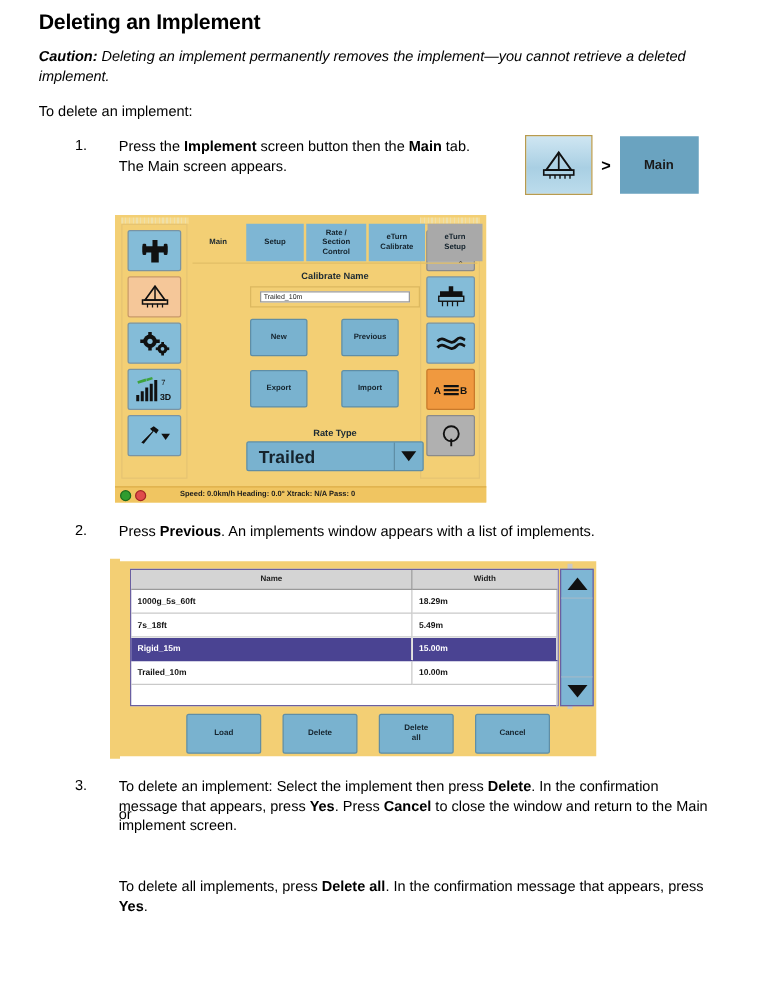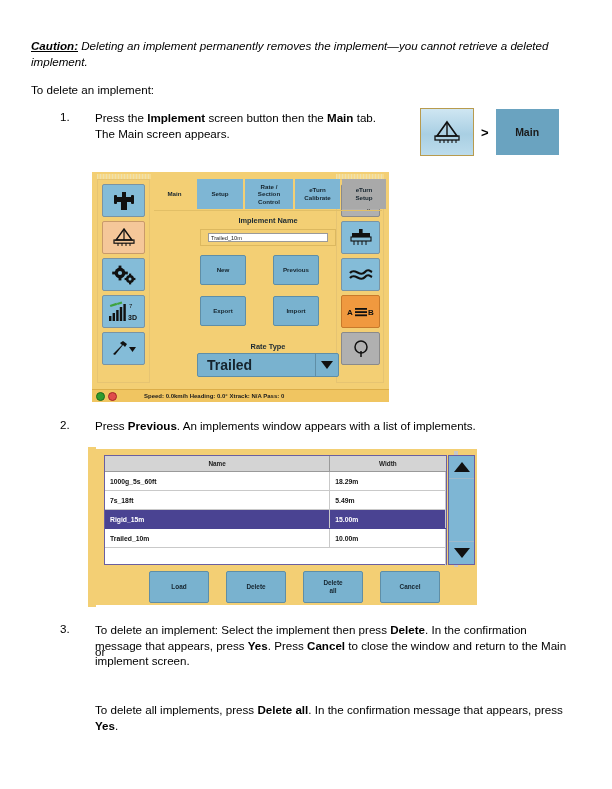--- a/index.html
+++ b/index.html
@@ -12,21 +12,21 @@
 
   
   h1.doc-title{
     position:absolute;left:31px;top:8px;margin:0;
     font-size:17px;font-weight:bold;letter-spacing:-0.2px;
   }
   .caution{
     position:absolute;left:31px;top:38px;width:545px;
     font-size:11.6px;font-style:italic;line-height:15.5px;
   }
-  .caution b{font-weight:bold;font-style:italic;text-decoration:underline;}
+  .caution b{font-weight:bold;font-style:italic;}
   .intro{
     position:absolute;left:31px;top:83px;font-size:11.6px;
   }
 
   .step-num{position:absolute;font-size:11.6px;}
   .step-body{position:absolute;font-size:11.6px;line-height:15.5px;}
   .step-body b{font-weight:bold;}
 
   
   .ref-btns{position:absolute;left:420px;top:108px;display:flex;align-items:center;}
@@ -186,20 +186,21 @@
     display:flex;align-items:center;justify-content:center;text-align:center;
     font-size:6.4px;font-weight:bold;color:#15242e;line-height:8px;
     box-sizing:border-box;
   }
 </style>
 </head>
 <body>
 
 <div class="page">
 
+  <h1 class="doc-title">Deleting an Implement</h1>
 
   <div class="caution">
     <b>Caution:</b><span> Deleting an implement permanently removes the implement—you cannot retrieve a deleted implement.</span>
   </div>
 
   <div class="intro">To delete an implement:</div>
 
   <div class="step-num" style="left:60px;top:110px;">1.</div>
   <div class="step-body" style="left:95px;top:110px;width:300px;">Press the <b>Implement</b> screen button then the <b>Main</b> tab. The Main screen appears.</div>
 
@@ -348,21 +349,21 @@
       <div class="tab blue" style="width:48px;white-space:pre-line;">Rate /
 Section
 Control</div>
       <div class="tab blue" style="width:45px;white-space:pre-line;">eTurn
 Calibrate</div>
       <div class="tab grey" style="width:44px;white-space:pre-line;">eTurn
 Setup</div>
     </div>
     <div class="sep-line"></div>
 
-    <div class="impl-name-label">Implement Name</div>
+    <div class="impl-name-label">Calibrate Name</div>
     <div class="name-frame"></div>
     <div class="name-input">Trailed_10m</div>
 
     <div class="btn-blue" style="left:108px;top:83px;width:46px;height:30px;">New</div>
     <div class="btn-blue" style="left:181px;top:83px;width:46px;height:30px;">Previous</div>
     <div class="btn-blue" style="left:108px;top:124px;width:46px;height:30px;">Export</div>
     <div class="btn-blue" style="left:181px;top:124px;width:46px;height:30px;">Import</div>
 
     <div class="mount-label">Rate Type</div>
     <div class="mount-select">

